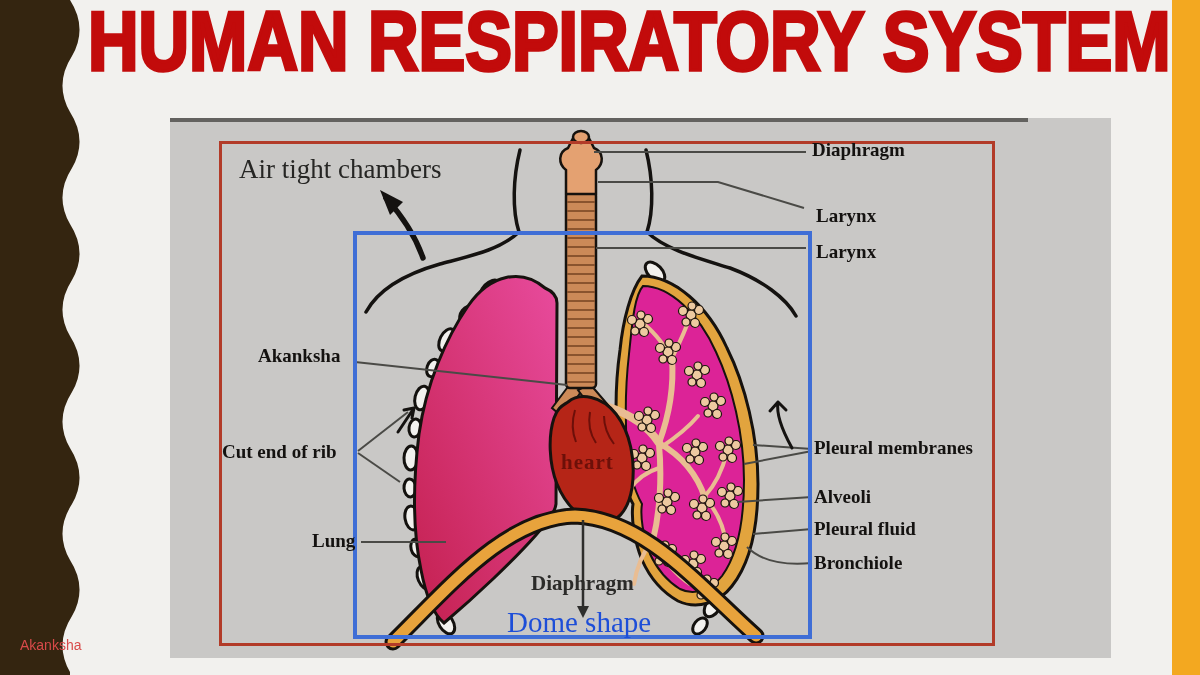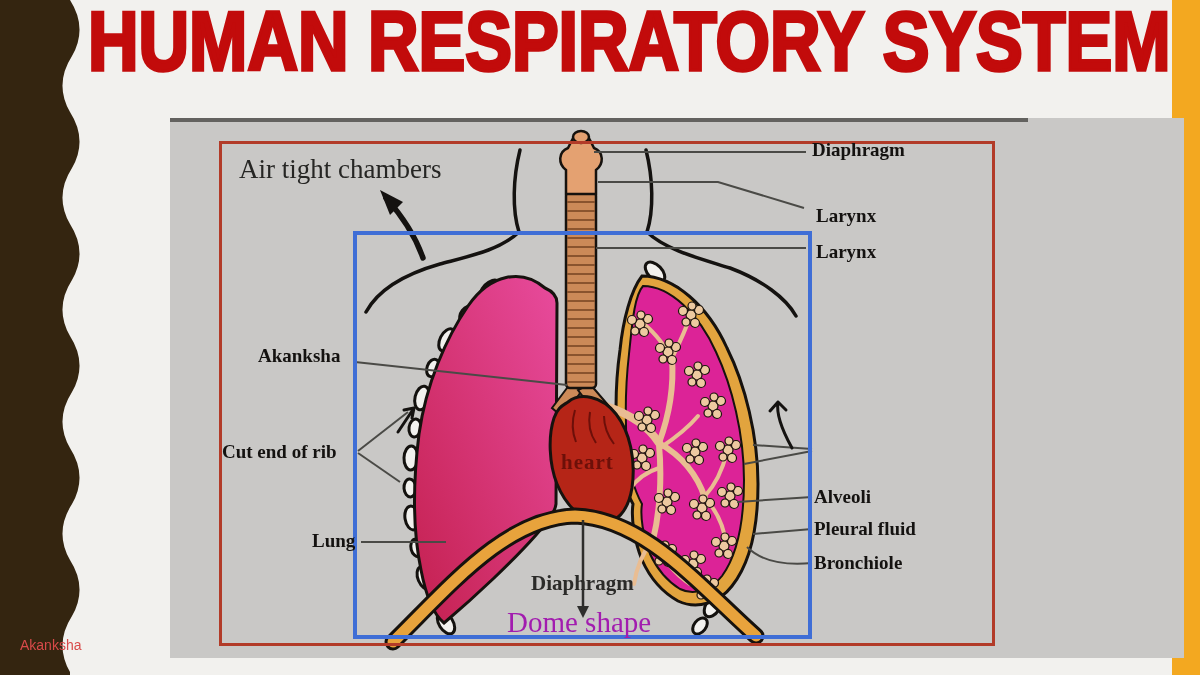--- a/index.html
+++ b/index.html
@@ -13,21 +13,21 @@
   .title{
     position:absolute;left:88px;top:-6px;width:1050px;text-align:center;
     font-family:"Liberation Sans",sans-serif;font-weight:700;font-size:70px;
     color:#c20b0b;-webkit-text-stroke:3px #c20b0b;letter-spacing:0px;
     transform:scaleY(1.18);transform-origin:top center;white-space:nowrap;
   }
   .signature{position:absolute;left:20px;top:637px;font-family:"Liberation Sans",sans-serif;
     font-size:14px;color:#d84a4a;}
 
   
-  .diagram{position:absolute;left:170px;top:118px;width:1014px;height:540px;background:#c9c8c6;overflow:hidden;}
+  .diagram{position:absolute;left:170px;top:118px;width:941px;height:540px;background:#c9c8c6;overflow:hidden;}
   .diagram .topstrip{position:absolute;left:0;top:0;width:858px;height:4px;background:#63625f;}
   .frame-red{position:absolute;left:49px;top:23px;width:770px;height:499px;border:3px solid #b23b28;z-index:4;}
   .frame-blue{position:absolute;left:183px;top:113px;width:451px;height:400px;border:4px solid #3f6ed6;z-index:5;}
   .anatomy{position:absolute;left:0;top:0;z-index:2;}
 
   .lbl{position:absolute;z-index:6;white-space:nowrap;color:#141210;
        font-family:"Liberation Serif",serif;font-weight:700;font-size:19px;}
   .lbl.plain{font-weight:400;}
   #lbl-air{left:69px;top:36px;font-size:27px;color:#262624;}
   #lbl-epiglottis{left:642px;top:21px;}
@@ -35,21 +35,21 @@
   #lbl-trachea{left:646px;top:123px;}
   #lbl-bronchus{left:88px;top:227px;}
   #lbl-cutrib{left:52px;top:323px;}
   #lbl-lung{left:142px;top:412px;}
   #lbl-pleuralmem{left:644px;top:319px;}
   #lbl-alveoli{left:644px;top:368px;}
   #lbl-pleuralfluid{left:644px;top:400px;}
   #lbl-bronchiole{left:644px;top:434px;}
   #lbl-heart{left:391px;top:332px;font-size:21px;color:#6d1009;letter-spacing:1px;}
   #lbl-diaphragm{left:361px;top:453px;font-size:21px;color:#2b2b29;}
-  #lbl-dome{left:337px;top:488px;font-size:29px;color:#a21caf;}
+  #lbl-dome{left:337px;top:488px;font-size:29px;color:#1d4ed8;}
 </style>
 </head>
 <body>
 
 <div class="stage">
 
   <svg class="wave-band" viewBox="0 0 95 675">
     <path d="M0,0 L70,0 Q88,28 72,56 Q54,84 70,112 Q88,140 72,168 Q54,196 70,224 Q88,252 72,280 Q54,308 70,336 Q88,364 72,392 Q54,420 70,448 Q88,476 72,504 Q54,532 70,560 Q88,588 72,616 Q54,644 70,672 L70,675 L0,675 Z" fill="#342510"></path>
   </svg>
 
@@ -208,20 +208,21 @@
     <div class="frame-red"></div>
     <div class="frame-blue"></div>
 
     <div class="lbl plain" id="lbl-air">Air tight chambers</div>
     <div class="lbl" id="lbl-epiglottis">Diaphragm</div>
     <div class="lbl" id="lbl-larynx">Larynx</div>
     <div class="lbl" id="lbl-trachea">Larynx</div>
     <div class="lbl" id="lbl-bronchus">Akanksha</div>
     <div class="lbl" id="lbl-cutrib">Cut end of rib</div>
     <div class="lbl" id="lbl-lung">Lung</div>
+    <div class="lbl" id="lbl-pleuralmem">Pleural membranes</div>
     <div class="lbl" id="lbl-alveoli">Alveoli</div>
     <div class="lbl" id="lbl-pleuralfluid">Pleural fluid</div>
     <div class="lbl" id="lbl-bronchiole">Bronchiole</div>
     <div class="lbl" id="lbl-heart">heart</div>
     <div class="lbl" id="lbl-diaphragm">Diaphragm</div>
     <div class="lbl plain" id="lbl-dome">Dome shape</div>
   </div>
 
 </div>
 

